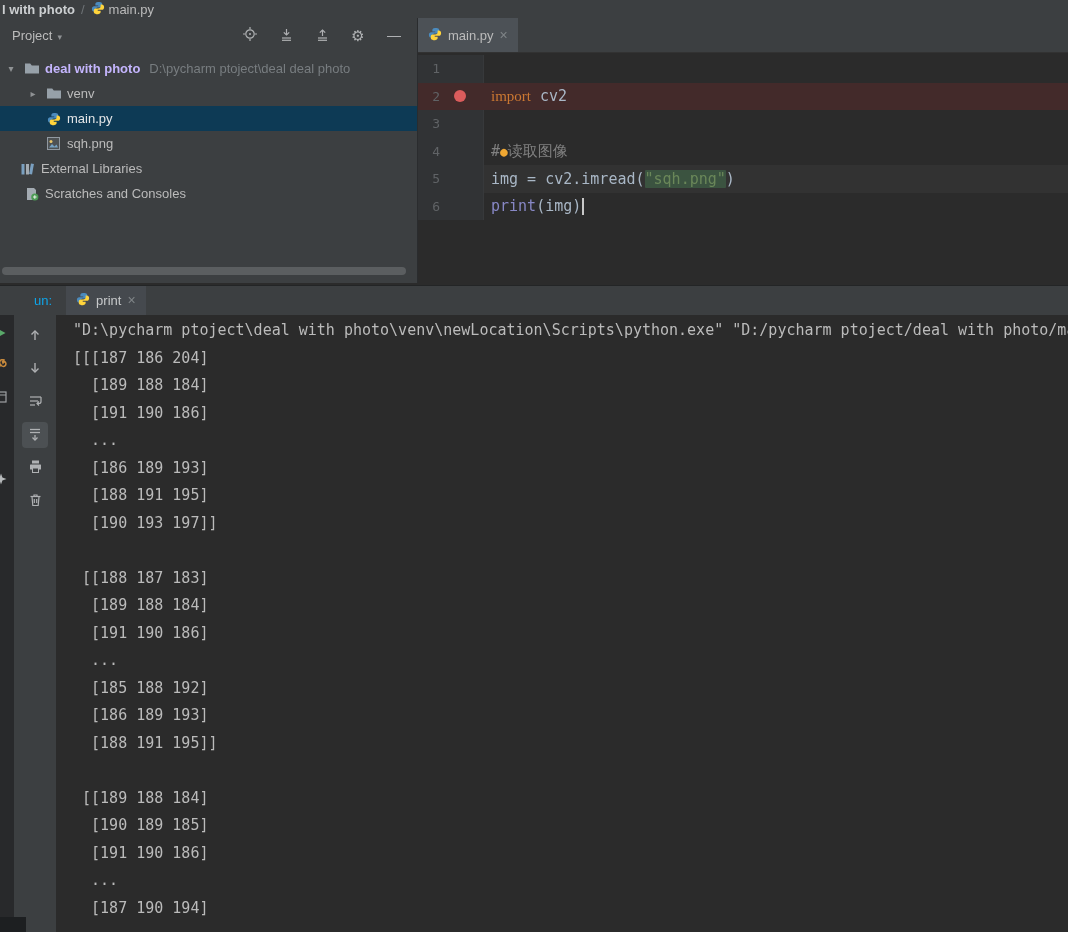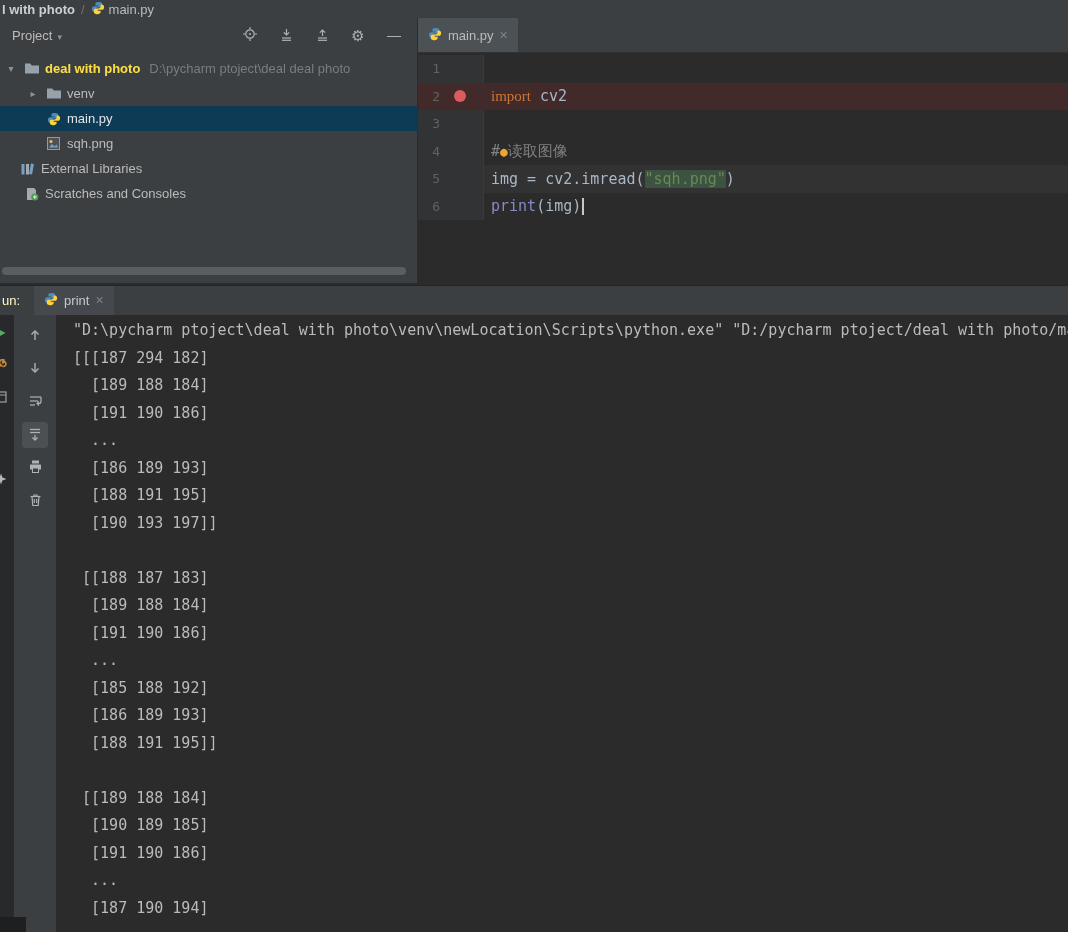--- a/index.html
+++ b/index.html
@@ -34,21 +34,21 @@
 
   .project-tree { padding-top:3px; }
   .tree-row {
     height:25px; display:flex; align-items:center; white-space:nowrap; overflow:hidden;
     gap:5px; width:100%;
   }
   .tree-row.selected { background:var(--selection,#0d3a55); }
   .tree-arrow { width:14px; flex:none; color:#8f9294; font-size:10px; text-align:center; }
   .tree-ic { width:17px; flex:none; display:flex; align-items:center; justify-content:center; }
   .tree-label { color:#bbbbbb; }
-  .tree-label.bold { color:#fde047; font-weight:bold; }
+  .tree-label.bold { color:#c4b5fd; font-weight:bold; }
   .tree-row.selected .tree-label { color:#e3e5e7; }
   .tree-path { color:#787d80; margin-left:4px; }
   .project-scrollbar {
     position:absolute; left:2px; top:249px; width:404px; height:8px;
     background:#5b5e60; border-radius:4px;
   }
 
   
   .editor-tabbar {
     position:absolute; left:418px; top:18px; width:650px; height:35px;
@@ -90,21 +90,21 @@
   .tok-string  { color:var(--string,#6a8759); background:#3b5340; border-radius:1px; }
   .tok-builtin { color:var(--builtin,#8888c6); }
   .caret { width:2px; height:17px; background:#c8c8c8; margin-left:1px; }
 
   
   .run-tabbar {
     position:absolute; left:0; top:285px; width:1068px; height:30px;
     background:var(--panel,#3c3f41); border-top:1px solid #232526;
     display:flex; align-items:stretch;
   }
-  .run-prefix { display:flex; align-items:center; padding-left:2px; color:#fef9c3; }
+  .run-prefix { display:flex; align-items:center; padding-left:2px; color:#0ea5e9;margin-left:32px; }
   .run-tab {
     margin-left:14px; display:flex; align-items:center; gap:6px; padding:0 10px;
     background:#45494e; color:#c7c9cb;
   }
 
   .console-wrap { position:absolute; left:0; top:315px; width:1068px; height:617px; }
   .tool-stripe {
     position:absolute; left:0; top:0; width:14px; height:100%;
     background:#28292b; overflow:hidden;
   }
@@ -379,21 +379,21 @@
               <path d="M1.5 3.5h10"></path>
               <path d="M5 3.5V2h3v1.5"></path>
               <path d="M3 3.5l.8 9h5.4l.8-9"></path>
               <path d="M5.3 6v4M7.7 6v4"></path>
             </svg></span>
         </div>
       </div>
     <div class="console">
       <div>
           <div class="console-line">"D:\pycharm ptoject\deal with photo\venv\newLocation\Scripts\python.exe" "D:/pycharm ptoject/deal with photo/main.py"</div>
-          <div class="console-line">[[[187 294 182]</div>
+          <div class="console-line">[[[187 186 204]</div>
           <div class="console-line">  [189 188 184]</div>
           <div class="console-line">  [191 190 186]</div>
           <div class="console-line">  ...</div>
           <div class="console-line">  [186 189 193]</div>
           <div class="console-line">  [188 191 195]</div>
           <div class="console-line">  [190 193 197]]</div>
           <div class="console-line"></div>
           <div class="console-line"> [[188 187 183]</div>
           <div class="console-line">  [189 188 184]</div>
           <div class="console-line">  [191 190 186]</div>

